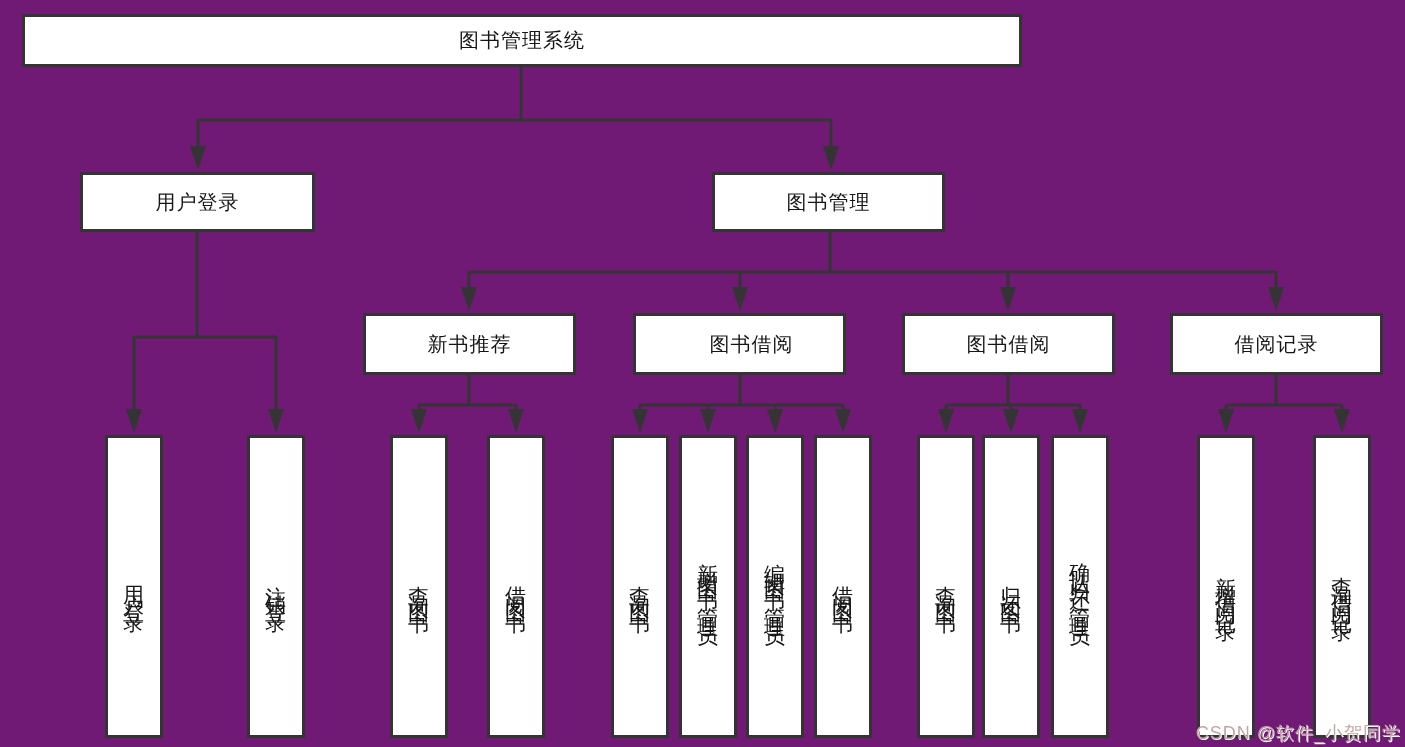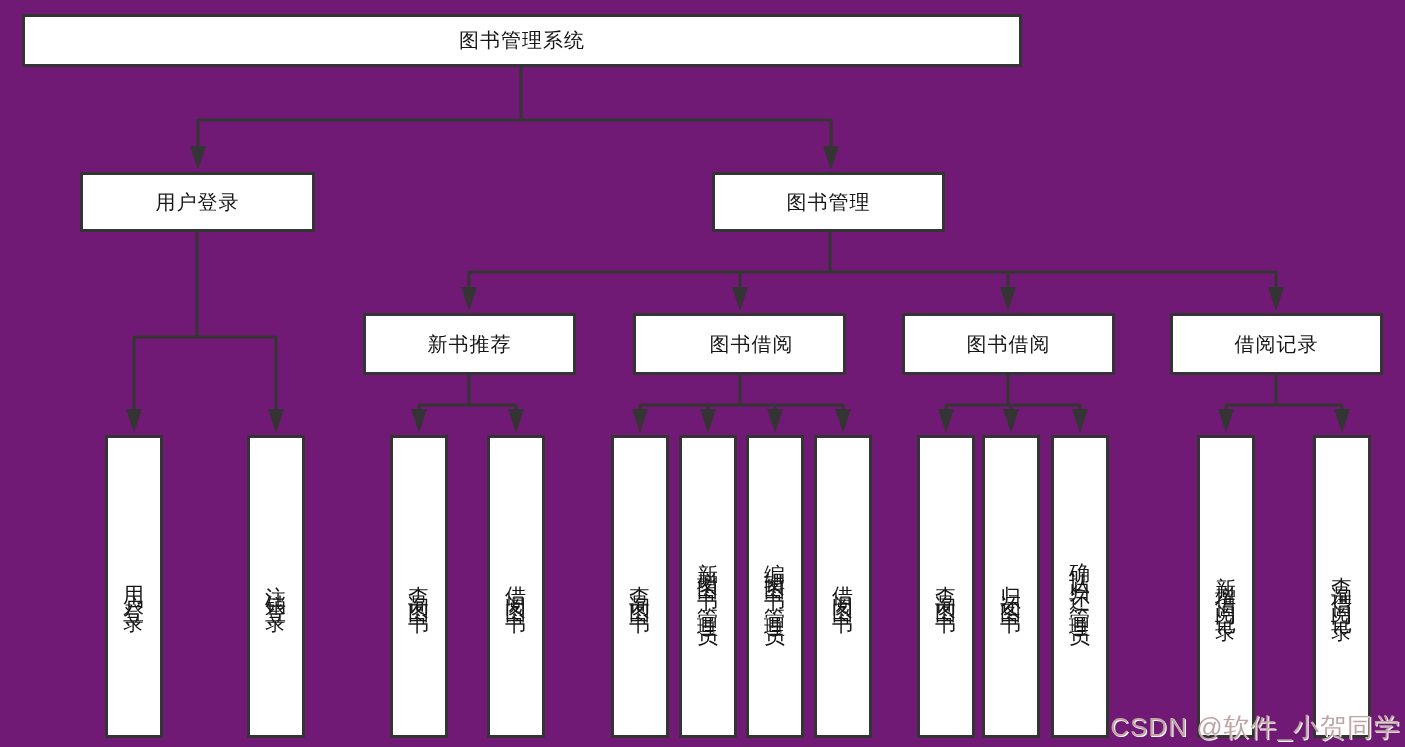--- a/index.html
+++ b/index.html
@@ -71,21 +71,21 @@
   .lf8   { left: 814px; }
   .lf9   { left: 917px; }
   .lf10  { left: 982px; }
   .lf11  { left: 1051px; }
   .lf12  { left: 1197px; }
   .lf13  { left: 1313px; }
   #watermark {
     position: absolute;
     right: 4px;
     bottom: 2px;
-    font-size: 26px;
+    font-size: 18px;
     color: #c0a5a5;
     text-shadow: 1px 1px 0 #ffffff;
     letter-spacing: 1px;
     z-index: 3;
   }
 </style>
 </head>
 <body>
 
 <div id="canvas">

